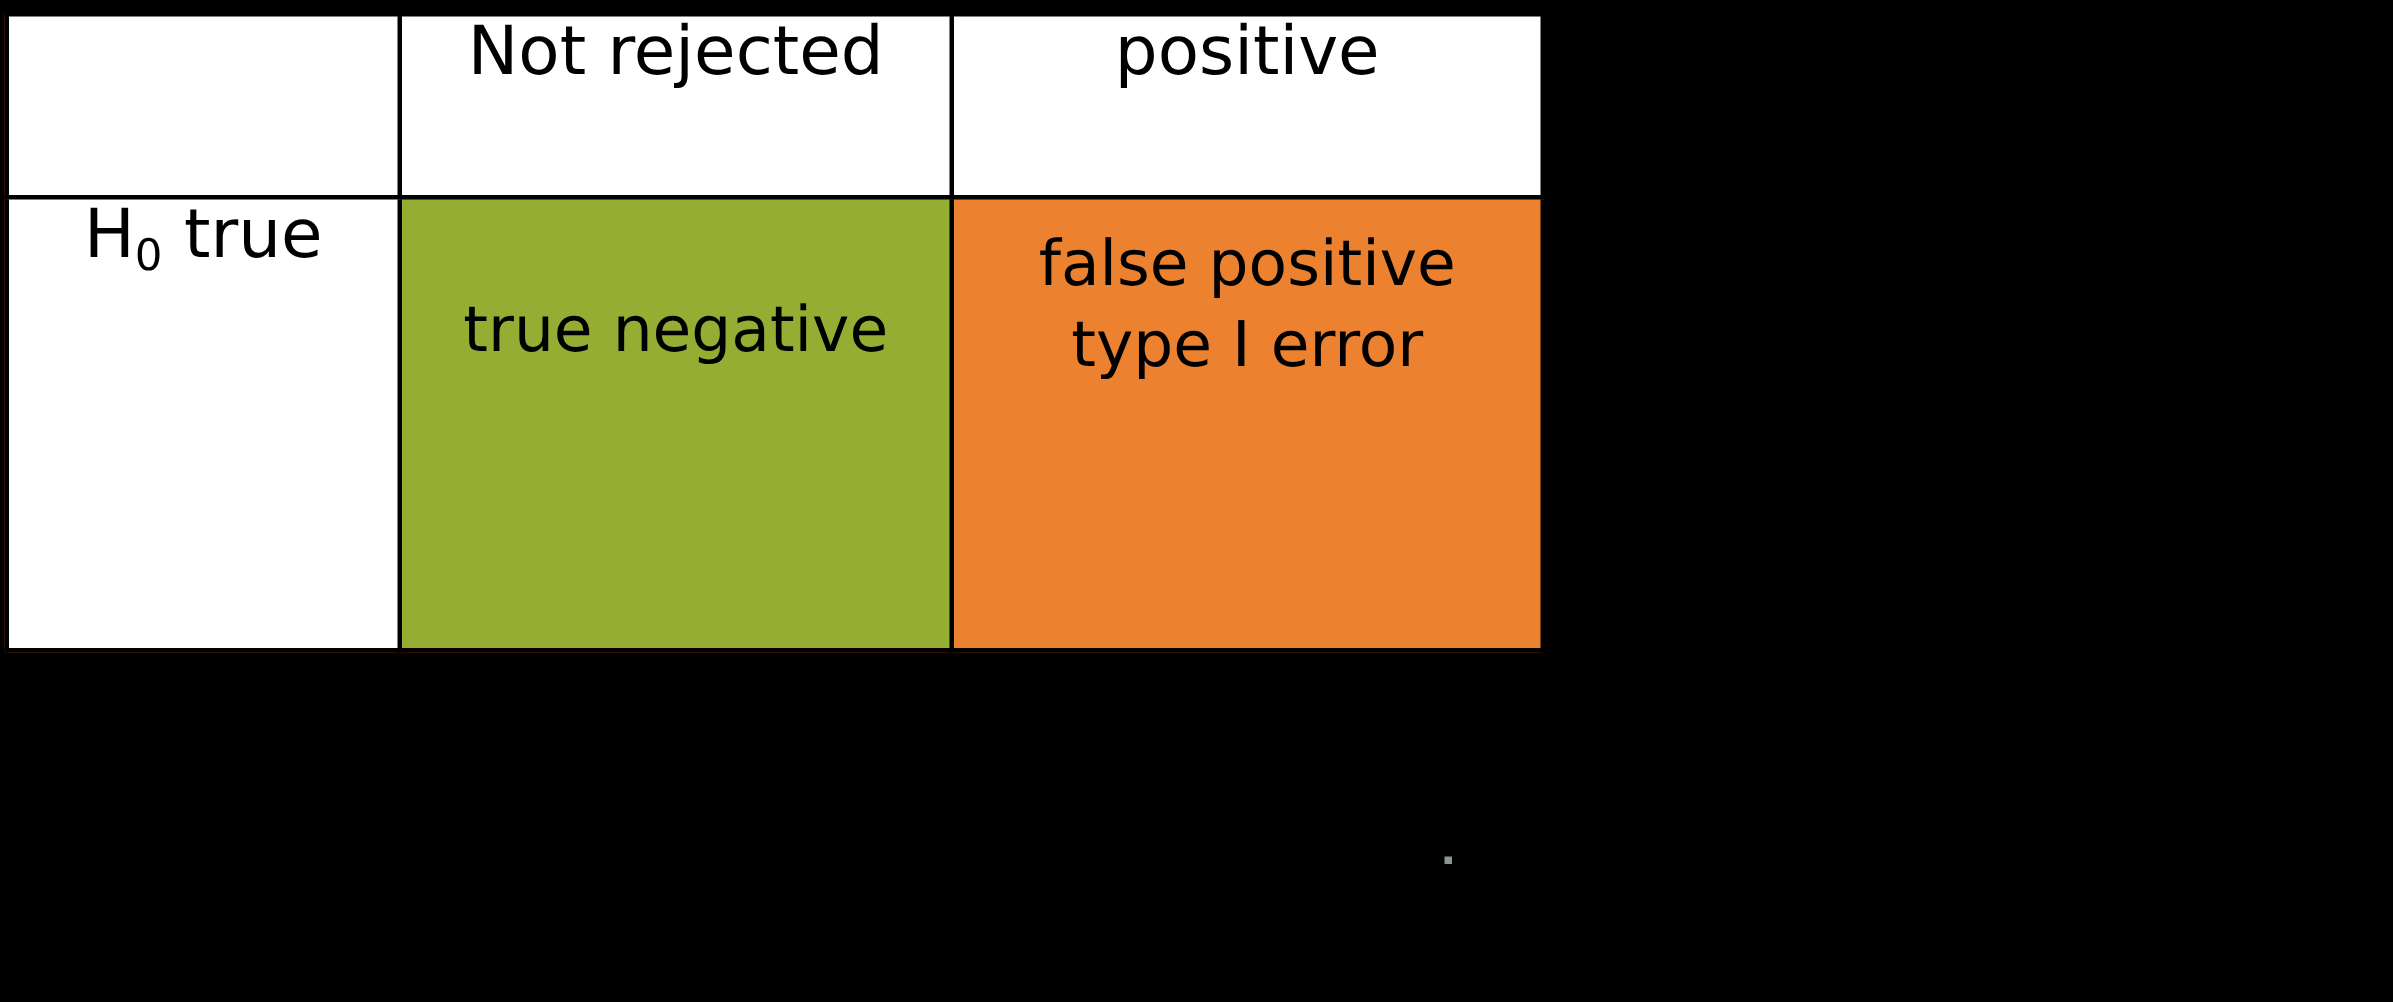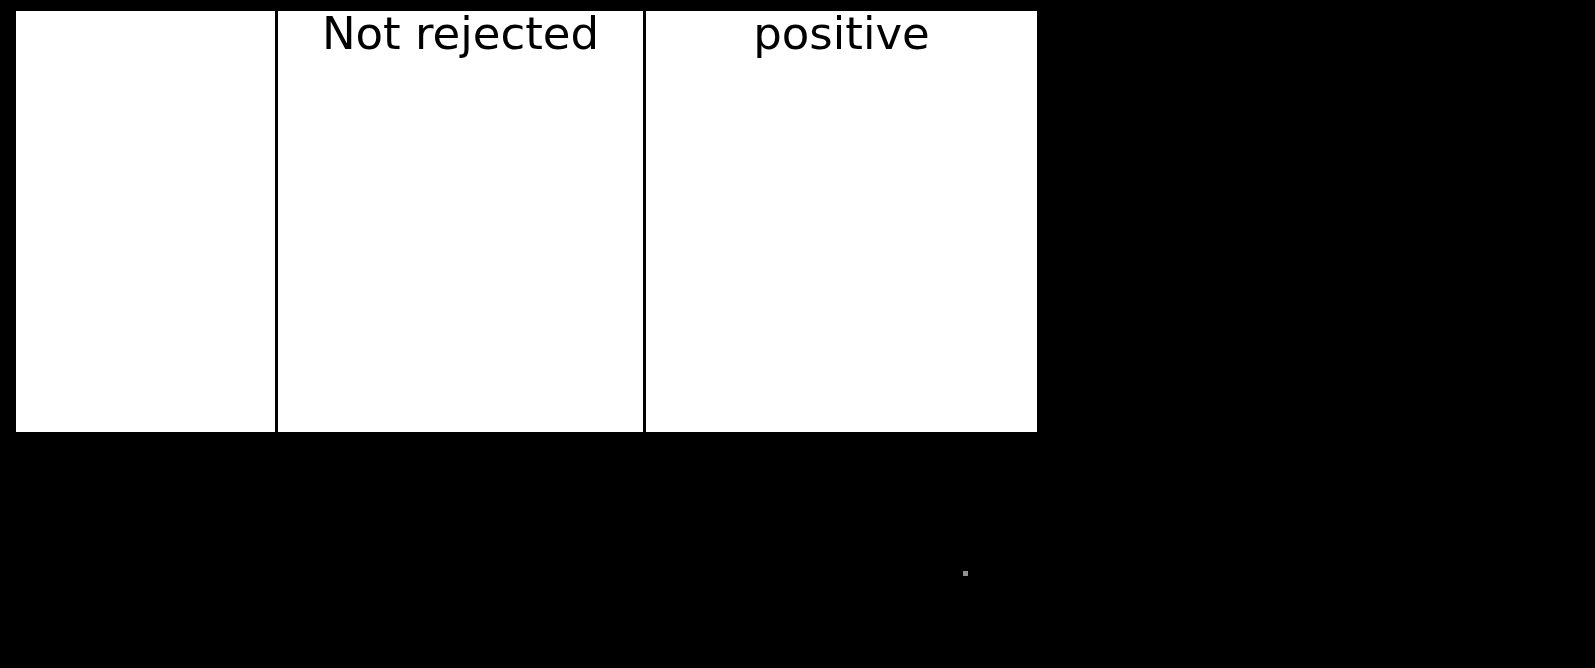--- a/index.html
+++ b/index.html
@@ -17,21 +17,21 @@
   #page {
     position: relative;
     width: 1595px;
     height: 668px;
     background: #000000;
   }
 
   
   #matrix {
     position: absolute;
-    left: 13px;
+    left: 3px;
     top: 8px;
     width: 1027px;
     height: 427px;
     border-collapse: collapse;
     table-layout: fixed;
     background: #c2410c;
   }
 
   #matrix td {
     border: 3px solid #000000;
@@ -121,20 +121,36 @@
       <col class="col-rej">
     </colgroup>
     <tbody>
 
       <tr class="row-head">
         <td class="corner"></td>
         <td class="hdr">Not rejected</td>
         <td class="hdr">positive</td>
       </tr>
 
+      <tr class="row-body">
+        <td class="stub">
+          <span>H</span><sub>0</sub><span> true</span>
+        </td>
+        <td class="outcome single fill-green">
+          <span class="lines">
+            <span class="line">true negative</span>
+          </span>
+        </td>
+        <td class="outcome fill-orange">
+          <span class="lines">
+            <span class="line">false positive</span>
+            <span class="line">type I error</span>
+          </span>
+        </td>
+      </tr>
 
 
     </tbody>
   </table>
 
   <div id="speck"></div>
 
 </div>
 
 </body></html>

